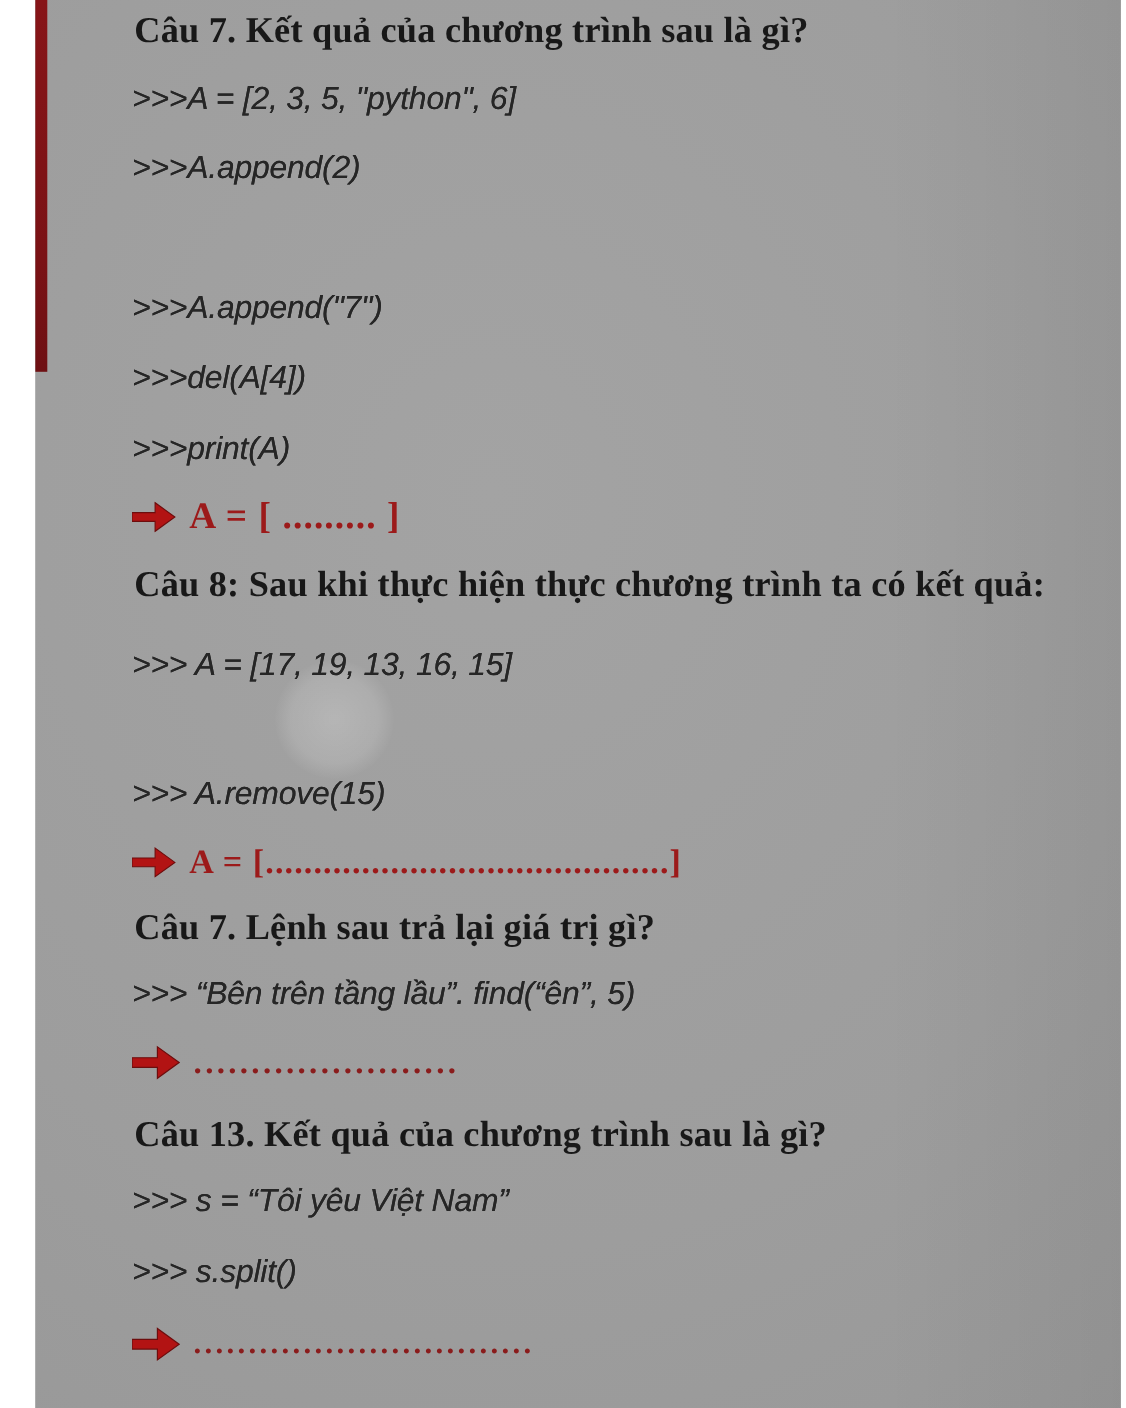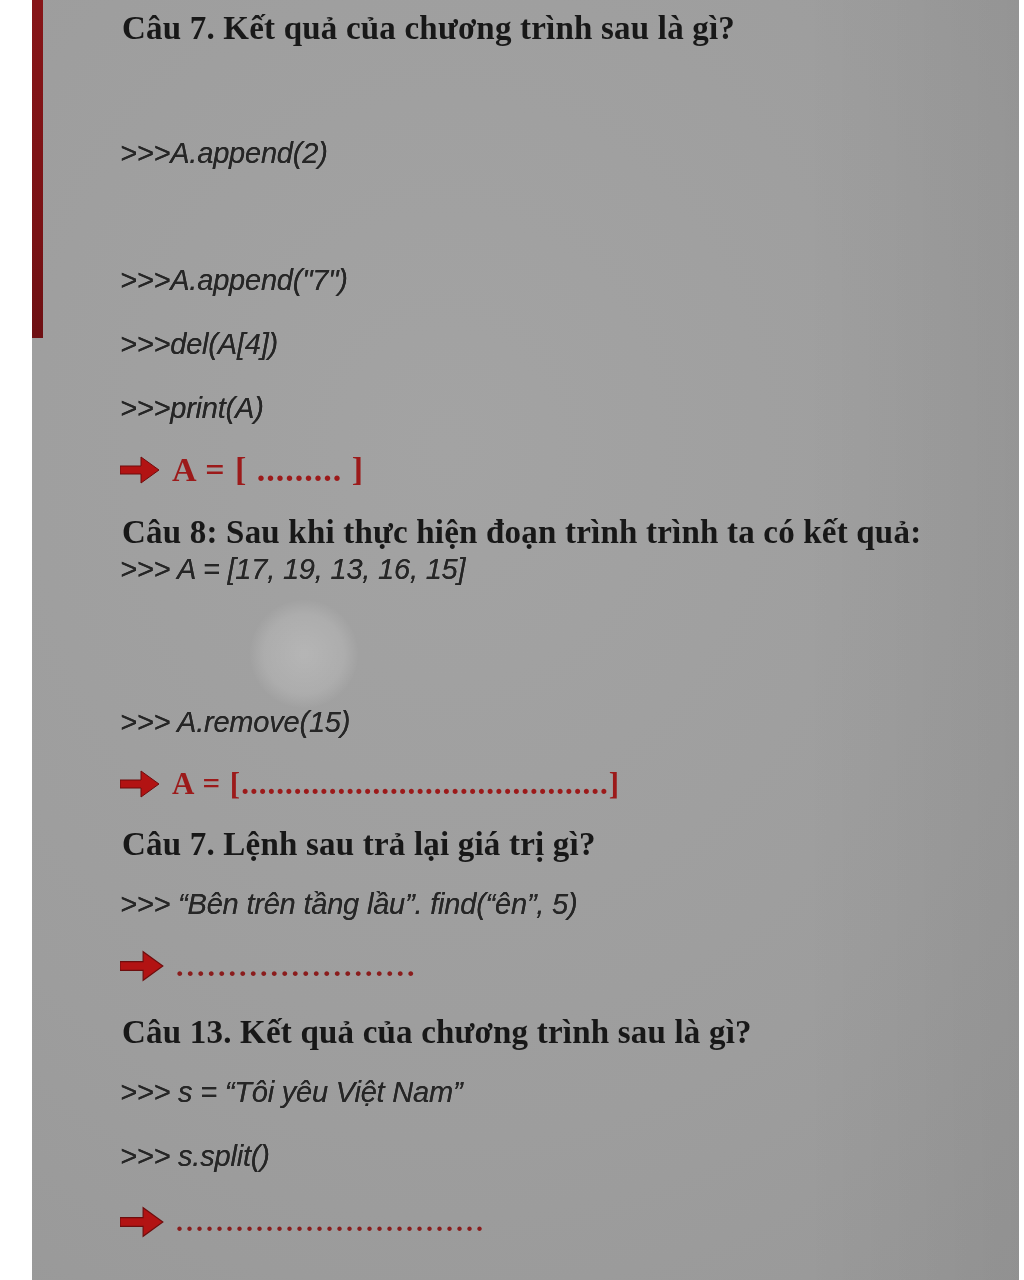--- a/index.html
+++ b/index.html
@@ -53,33 +53,34 @@
 </head>
 <body>
 
 <div class="page">
   <div class="red-strip"></div>
   <div class="watermark"></div>
 
   <div class="content">
 
     <h2 class="heading" style="top:10px">Câu 7. Kết quả của chương trình sau là gì?</h2>
+    <div class="code" style="top:74px">&gt;&gt;&gt;A = [2, 3, 5, "python", 6]</div>
     <div class="code" style="top:137px">&gt;&gt;&gt;A.append(2)</div>
     <div class="code" style="top:264px">&gt;&gt;&gt;A.append("7")</div>
     <div class="code" style="top:328px">&gt;&gt;&gt;del(A[4])</div>
     <div class="code" style="top:392px">&gt;&gt;&gt;print(A)</div>
     <div class="answer" style="top:448px">
       <svg class="arrow" viewBox="0 0 40 28">
         <path d="M0 10 L21 10 L21 1 L39 14 L21 27 L21 18 L0 18 Z" fill="#b21313" stroke="#6d0d0d" stroke-width="1"></path>
       </svg>
       <span class="ans-text">A = [ ......... ]</span>
     </div>
 
-    <h2 class="heading" style="top:514px">Câu 8: Sau khi thực hiện đoạn trình trình ta có kết quả:</h2>
-    <div class="code" style="top:553px">&gt;&gt;&gt; A = [17, 19, 13, 16, 15]</div>
+    <h2 class="heading" style="top:514px">Câu 8: Sau khi thực hiện thực chương trình ta có kết quả:</h2>
+    <div class="code" style="top:589px">&gt;&gt;&gt; A = [17, 19, 13, 16, 15]</div>
     <div class="code" style="top:706px">&gt;&gt;&gt; A.remove(15)</div>
     <div class="answer" style="top:762px">
       <svg class="arrow" viewBox="0 0 40 28">
         <path d="M0 10 L21 10 L21 1 L39 14 L21 27 L21 18 L0 18 Z" fill="#b21313" stroke="#6d0d0d" stroke-width="1"></path>
       </svg>
       <span class="ans-text long">A = [..........................................]</span>
     </div>
 
     <h2 class="heading" style="top:826px">Câu 7. Lệnh sau trả lại giá trị gì?</h2>
     <div class="code" style="top:888px">&gt;&gt;&gt; “Bên trên tầng lầu”. find(“ên”, 5)</div>

